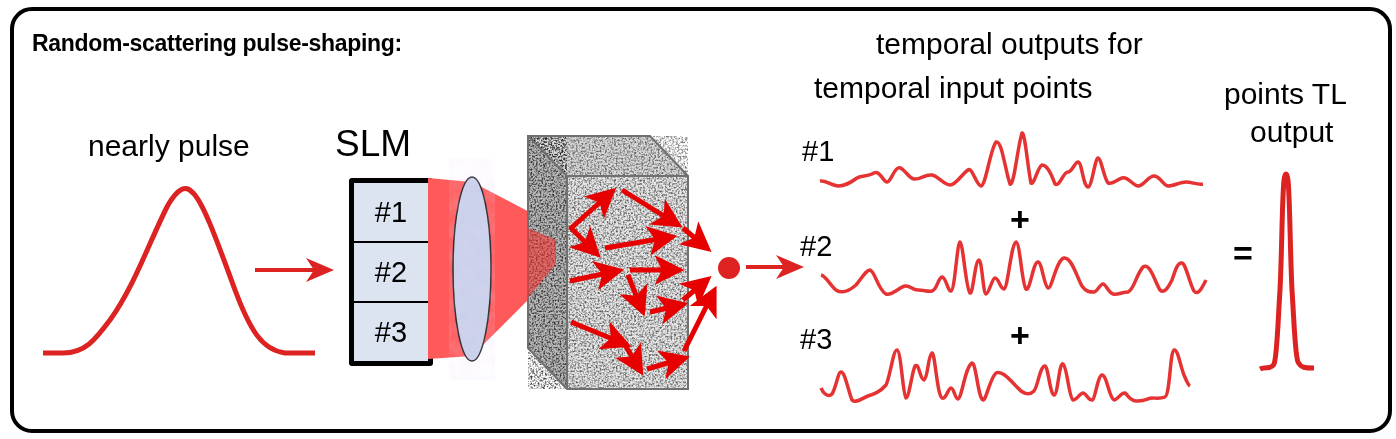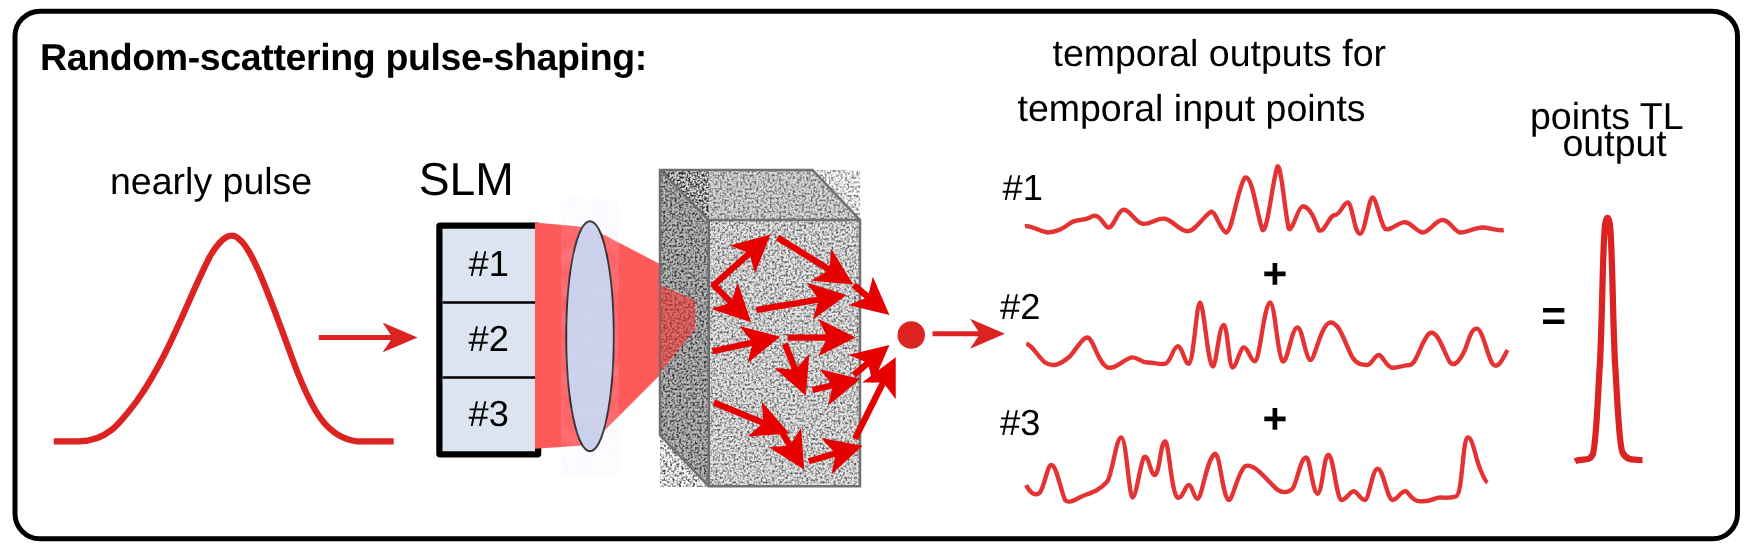--- a/index.html
+++ b/index.html
@@ -1,21 +1,21 @@
 <!DOCTYPE html>
 <html><head>
 <meta charset="utf-8">
 <style>
   html, body { margin:0; padding:0; background:#ffffff; }
   body { width:1396px; height:439px; position:relative; overflow:hidden;
          font-family:"Liberation Sans", sans-serif; color:#000; }
   .frame { position:absolute; left:10px; top:7px; width:1374px; height:418px;
            border:4px solid #000; border-radius:22px; }
   .txt { position:absolute; white-space:nowrap; font-family:"Liberation Sans", sans-serif; }
-  .title { left:32px; top:30px; font-size:30px; font-weight:bold; letter-spacing:-0.3px; }
+  .title { left:32px; top:30px; font-size:23px; font-weight:bold; letter-spacing:-0.3px; }
   .label { font-size:30px; line-height:36px; text-align:center; }
   .slm-title { font-size:37px; }
   .slm-box { position:absolute; left:349px; top:178px; width:74px; height:178px;
              border:5px solid #000; border-radius:3px; background:#dbe4f0; }
   .slm-cell { height:58px; border-bottom:2px solid #000; display:flex; align-items:center;
               justify-content:center; font-size:29px; }
   .slm-cell:last-child { border-bottom:none; }
   .trace-label { font-size:29px; }
   .op { font-size:34px; font-weight:bold; }
   svg { position:absolute; left:0; top:0; }
@@ -30,33 +30,33 @@
 <div class="txt label" style="left:88px; top:128px;">nearly pulse</div>
 
 <div class="txt label slm-title" style="left:335px; top:126px;">SLM</div>
 
 <div class="slm-box">
   <div class="slm-cell">#1</div>
   <div class="slm-cell">#2</div>
   <div class="slm-cell">#3</div>
 </div>
 
-<div class="txt label" style="left:842px; top:26px;">temporal outputs for</div>
+<div class="txt label" style="left:876px; top:26px;">temporal outputs for</div>
 <div class="txt label" style="left:814px; top:70px;">temporal input points</div>
 
 <div class="txt trace-label" style="left:802px; top:135px;">#1</div>
 <div class="txt trace-label" style="left:800px; top:230px;">#2</div>
 <div class="txt trace-label" style="left:800px; top:323px;">#3</div>
 
 <div class="txt op" style="left:1010px; top:200px;">+</div>
 <div class="txt op" style="left:1010px; top:316px;">+</div>
 <div class="txt op" style="left:1233px; top:234px;">=</div>
 
 <div class="txt label" style="left:1224px; top:76px;">points TL</div>
-<div class="txt label" style="left:1250px; top:98px;">output</div>
+<div class="txt label" style="left:1250px; top:114px;">output</div>
 
 <svg width="1396" height="439" viewBox="0 0 1396 439">
   <defs>
     <filter id="noise" x="0" y="0" width="100%" height="100%">
       <feTurbulence type="fractalNoise" baseFrequency="0.55" numOctaves="2" seed="7"></feTurbulence>
       <feColorMatrix type="matrix" values="0 0 0 0 0  0 0 0 0 0  0 0 0 0 0  0 0 0 -2.6 1.55"></feColorMatrix>
     </filter>
     <filter id="lensnoise">
       <feTurbulence type="fractalNoise" baseFrequency="0.08" numOctaves="2" seed="3"></feTurbulence>
       <feColorMatrix type="matrix" values="0 0 0 0 0.85  0 0 0 0 0.72  0 0 0 0 0.95  0 0 0 0.35 0"></feColorMatrix>

